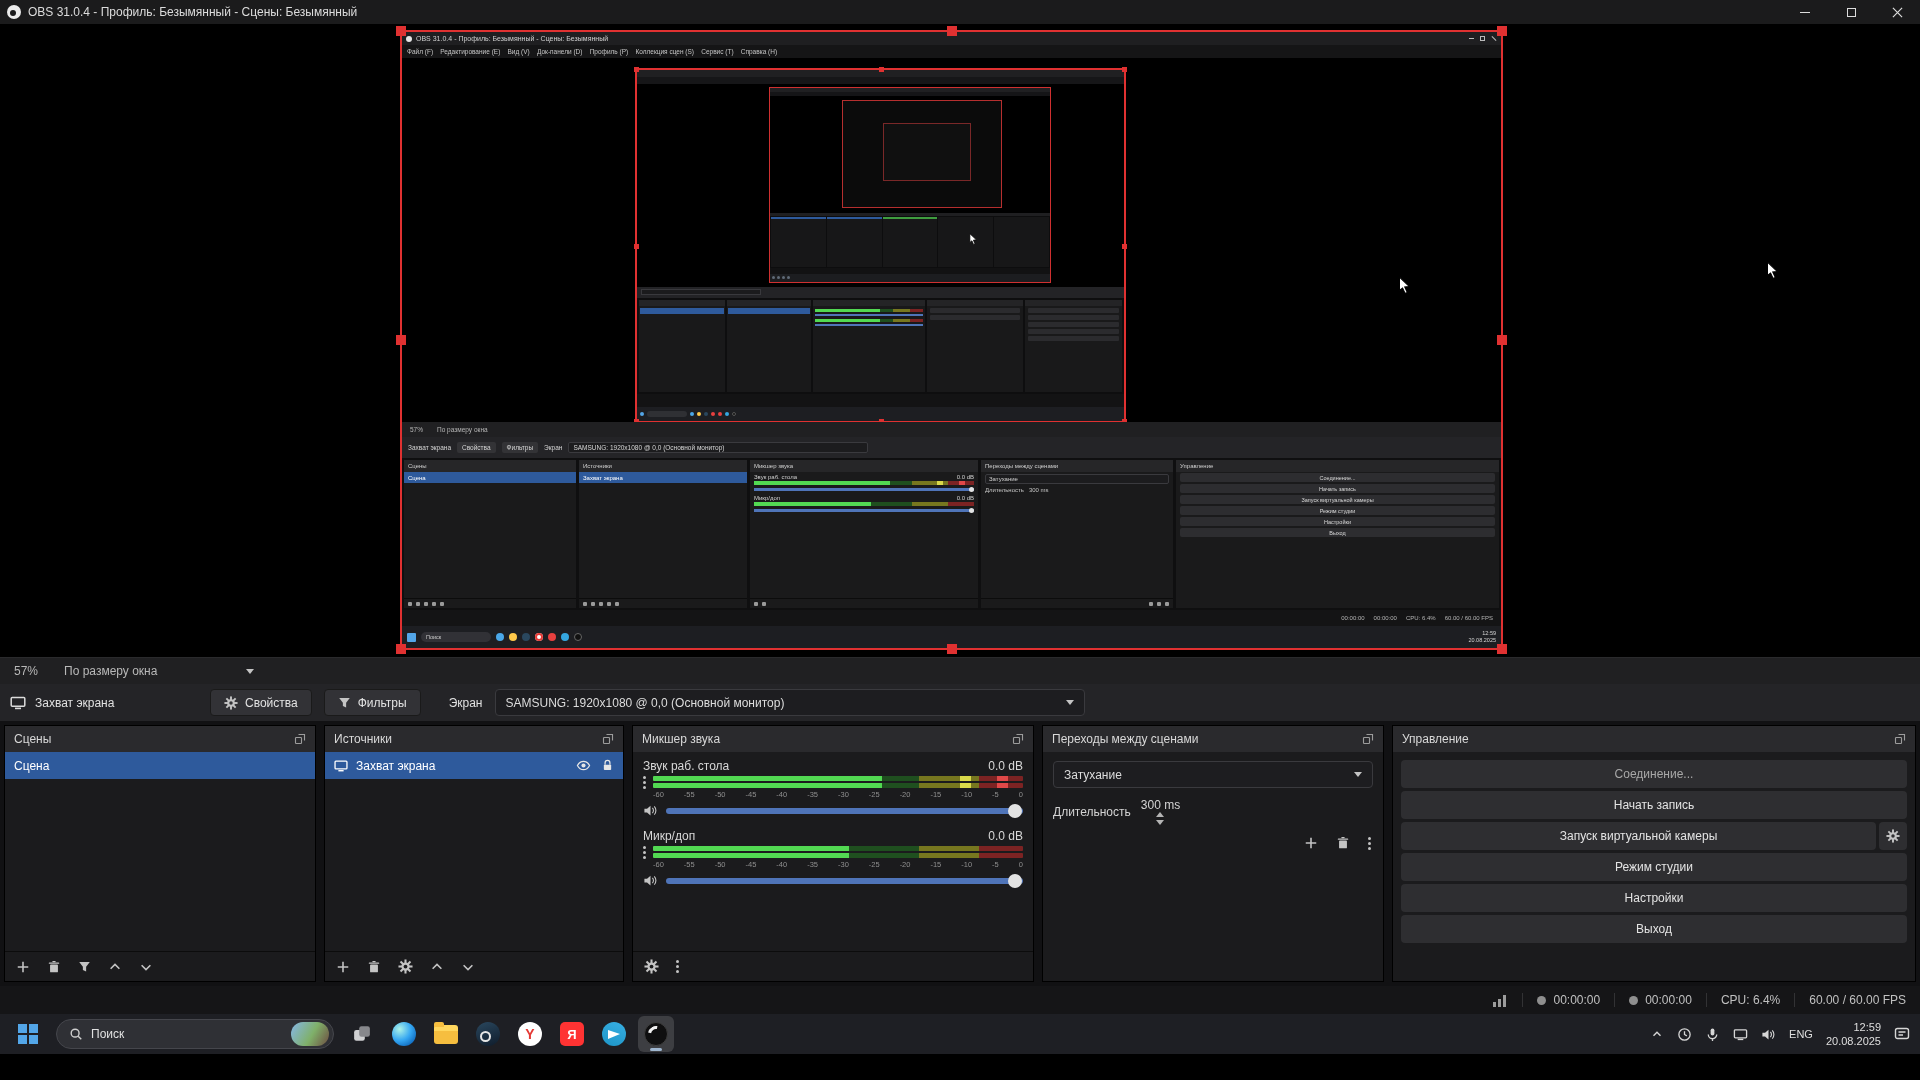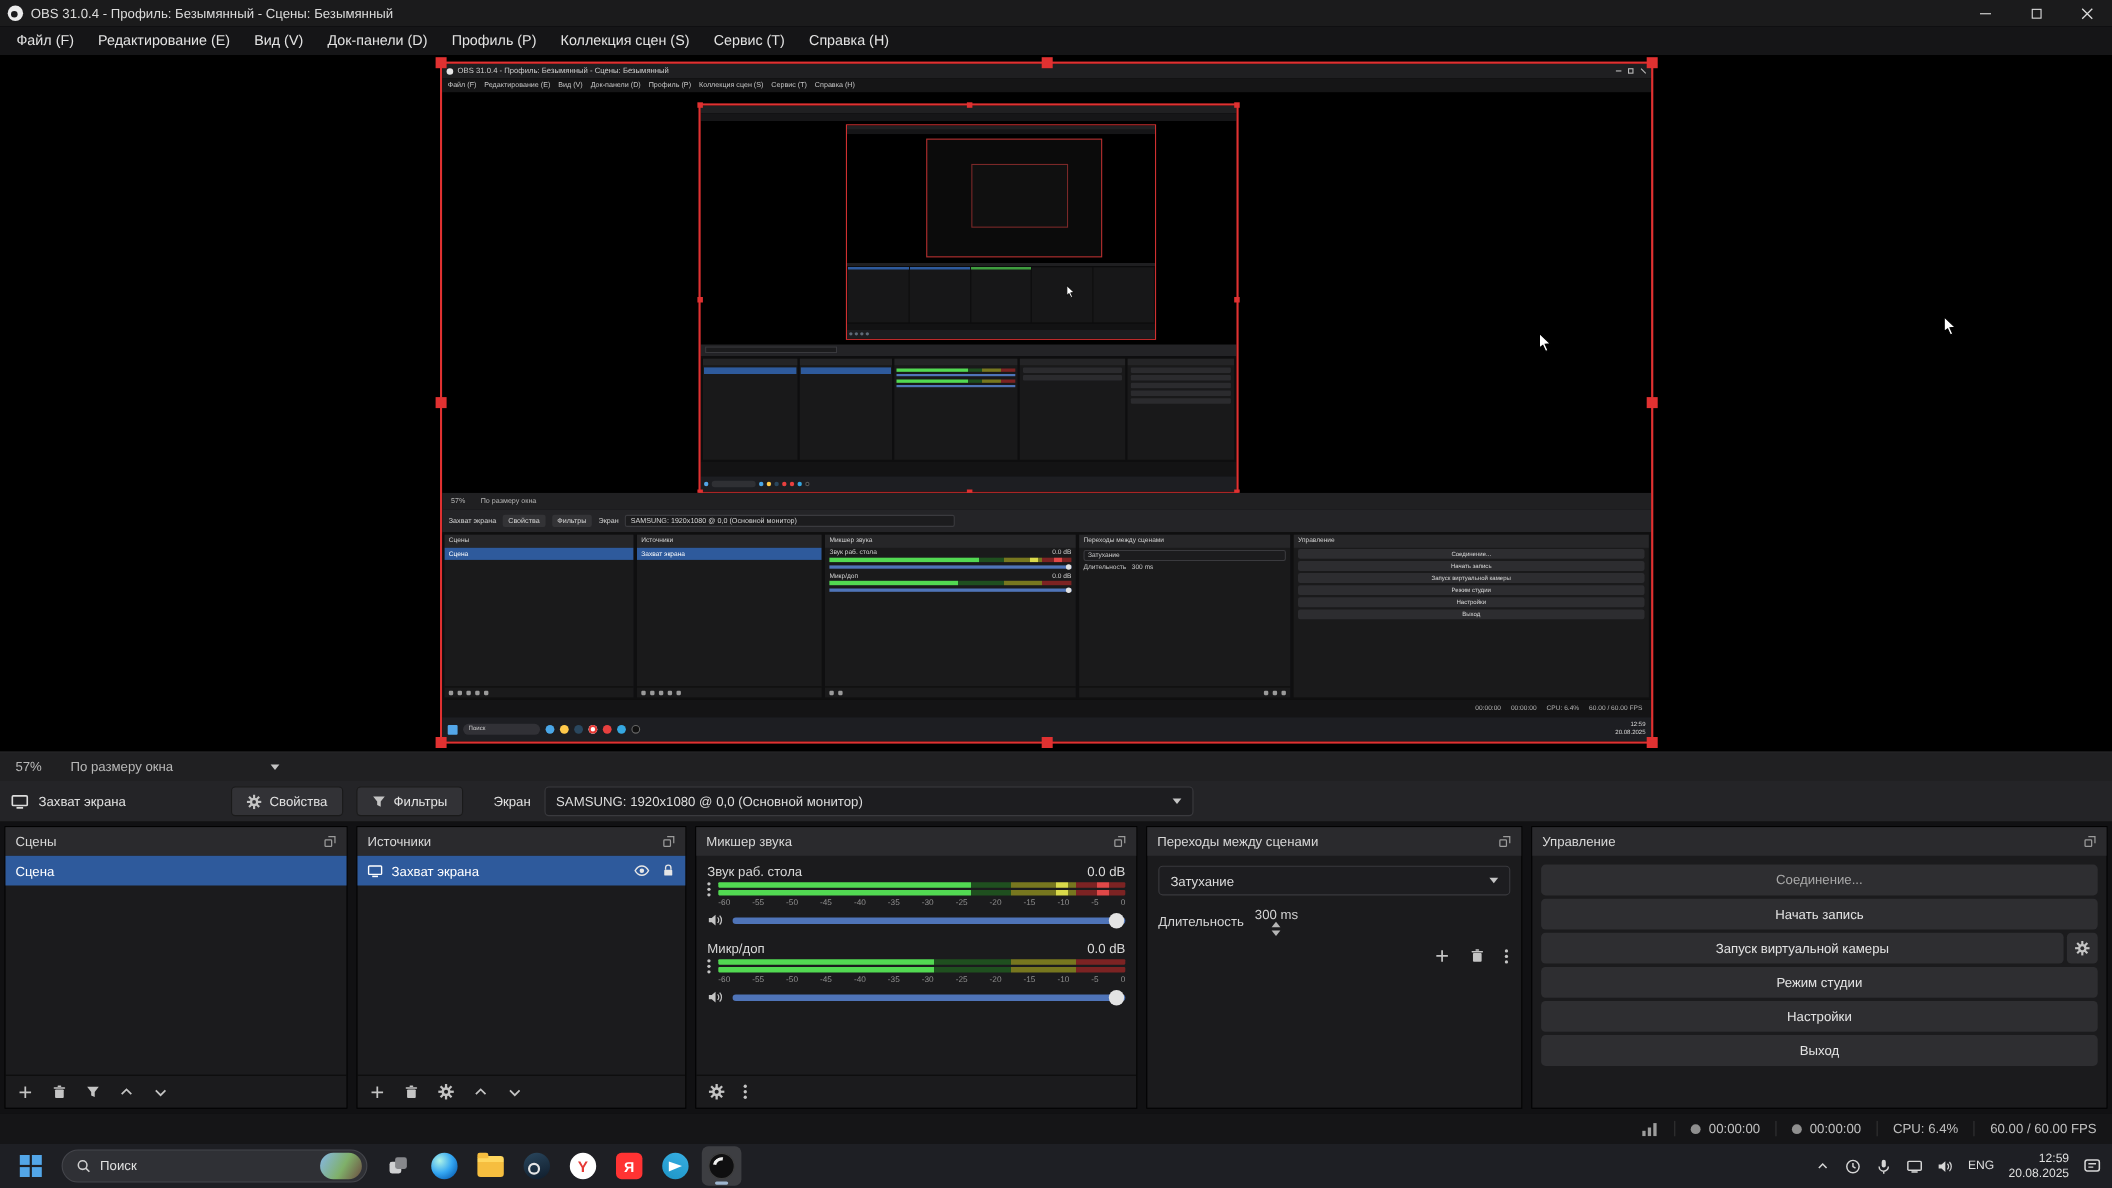--- a/index.html
+++ b/index.html
@@ -197,30 +197,20 @@
           <span class="max-glyph"></span>
         </div>
       <div class="win-btn">
         <svg width="11" height="11" viewBox="0 0 12 12">
             <path d="M1 1l10 10M11 1L1 11" stroke="#dcdcdc" stroke-width="1.3"></path>
           </svg>
       </div>
     </div>
   </div>
 
-  <div class="menubar">
-    <span class="menu-item">Файл (F)</span>
-    <span class="menu-item">Редактирование (Е)</span>
-    <span class="menu-item">Вид (V)</span>
-    <span class="menu-item">Док-панели (D)</span>
-    <span class="menu-item">Профиль (Р)</span>
-    <span class="menu-item">Коллекция сцен (S)</span>
-    <span class="menu-item">Сервис (Т)</span>
-    <span class="menu-item">Справка (Н)</span>
-  </div>
 
   <div class="preview">
 
     <div class="capture">
 
       <i class="h" style="left:-6px;top:-6px"></i>
       <i class="h" style="left:calc(50% - 5px);top:-6px"></i>
       <i class="h" style="right:-6px;top:-6px"></i>
       <i class="h" style="left:-6px;top:calc(50% - 5px)"></i>
       <i class="h" style="right:-6px;top:calc(50% - 5px)"></i>

